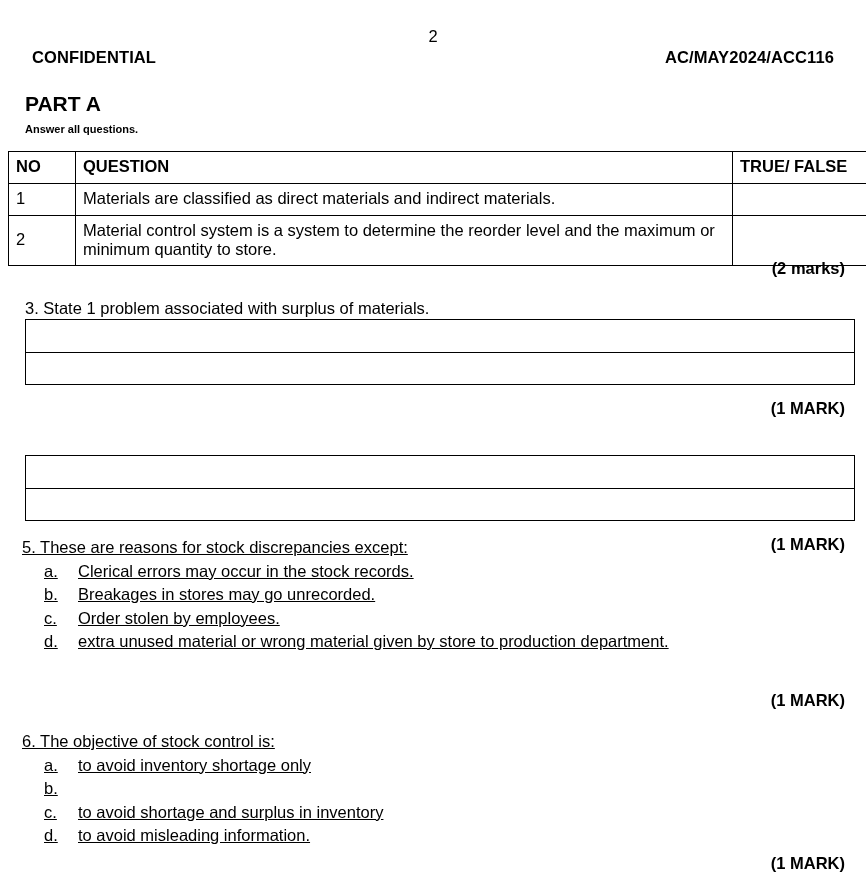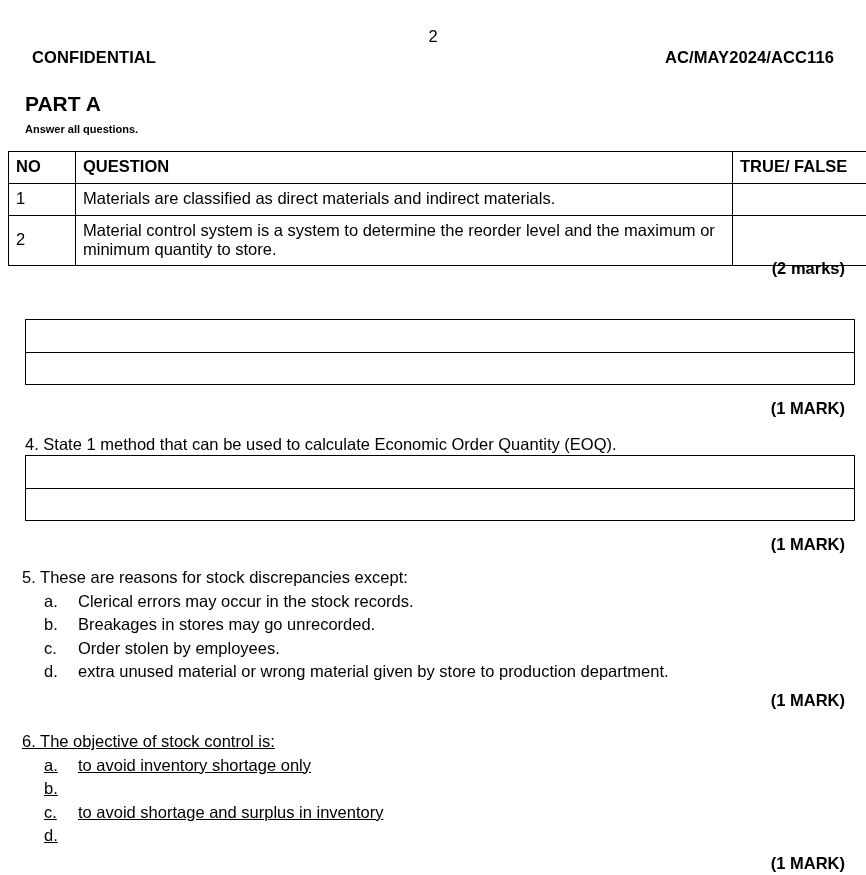--- a/index.html
+++ b/index.html
@@ -197,34 +197,34 @@
       <tr class="row-2">
         <td class="col-no">2</td>
         <td class="col-q q-justify">Material control system is a system to determine the reorder level and the maximum or minimum quantity to store.</td>
         <td class="col-tf tf-blank"></td>
       </tr>
     </tbody>
   </table>
 
   <div class="marks" style="top:260px;">(2 marks)</div>
 
+  <div class="qtext" style="top:300px;">3. State 1 problem associated with surplus of materials.</div>
   <div class="answer-box" style="top:319px;">
     <div class="line-cell"></div>
     <div class="line-cell"></div>
   </div>
   <div class="marks" style="top:400px;">(1 MARK)</div>
 
-  <div class="qtext" style="top:436px;">4. State 1 method that can be used to calculate Economic Order Quantity (EOQ).</div>
   <div class="answer-box" style="top:455px;">
     <div class="line-cell"></div>
     <div class="line-cell"></div>
   </div>
   <div class="marks" style="top:536px;">(1 MARK)</div>
 
-  <div class="mcq" style="top:569px;">
+  <div class="mcq" style="top:539px;text-decoration:underline;">
     <div class="mcq-stem">5. These are reasons for stock discrepancies except:</div>
     <ul class="mcq-list">
       <li class="mcq-item">
         <span class="mcq-letter">a.</span>
         <span class="mcq-text">Clerical errors may occur in the stock records.</span>
       </li>
       <li class="mcq-item">
         <span class="mcq-letter">b.</span>
         <span class="mcq-text">Breakages in stores may go unrecorded.</span>
       </li>
@@ -249,18 +249,19 @@
       </li>
       <li class="mcq-item">
         <span class="mcq-letter">b.</span>
       </li>
       <li class="mcq-item">
         <span class="mcq-letter">c.</span>
         <span class="mcq-text">to avoid shortage and surplus in inventory</span>
       </li>
       <li class="mcq-item">
         <span class="mcq-letter">d.</span>
+        <span class="mcq-text">to avoid misleading information.</span>
       </li>
     </ul>
   </div>
   <div class="marks" style="top:855px;">(1 MARK)</div>
 
 </div>
 
 </body></html>

